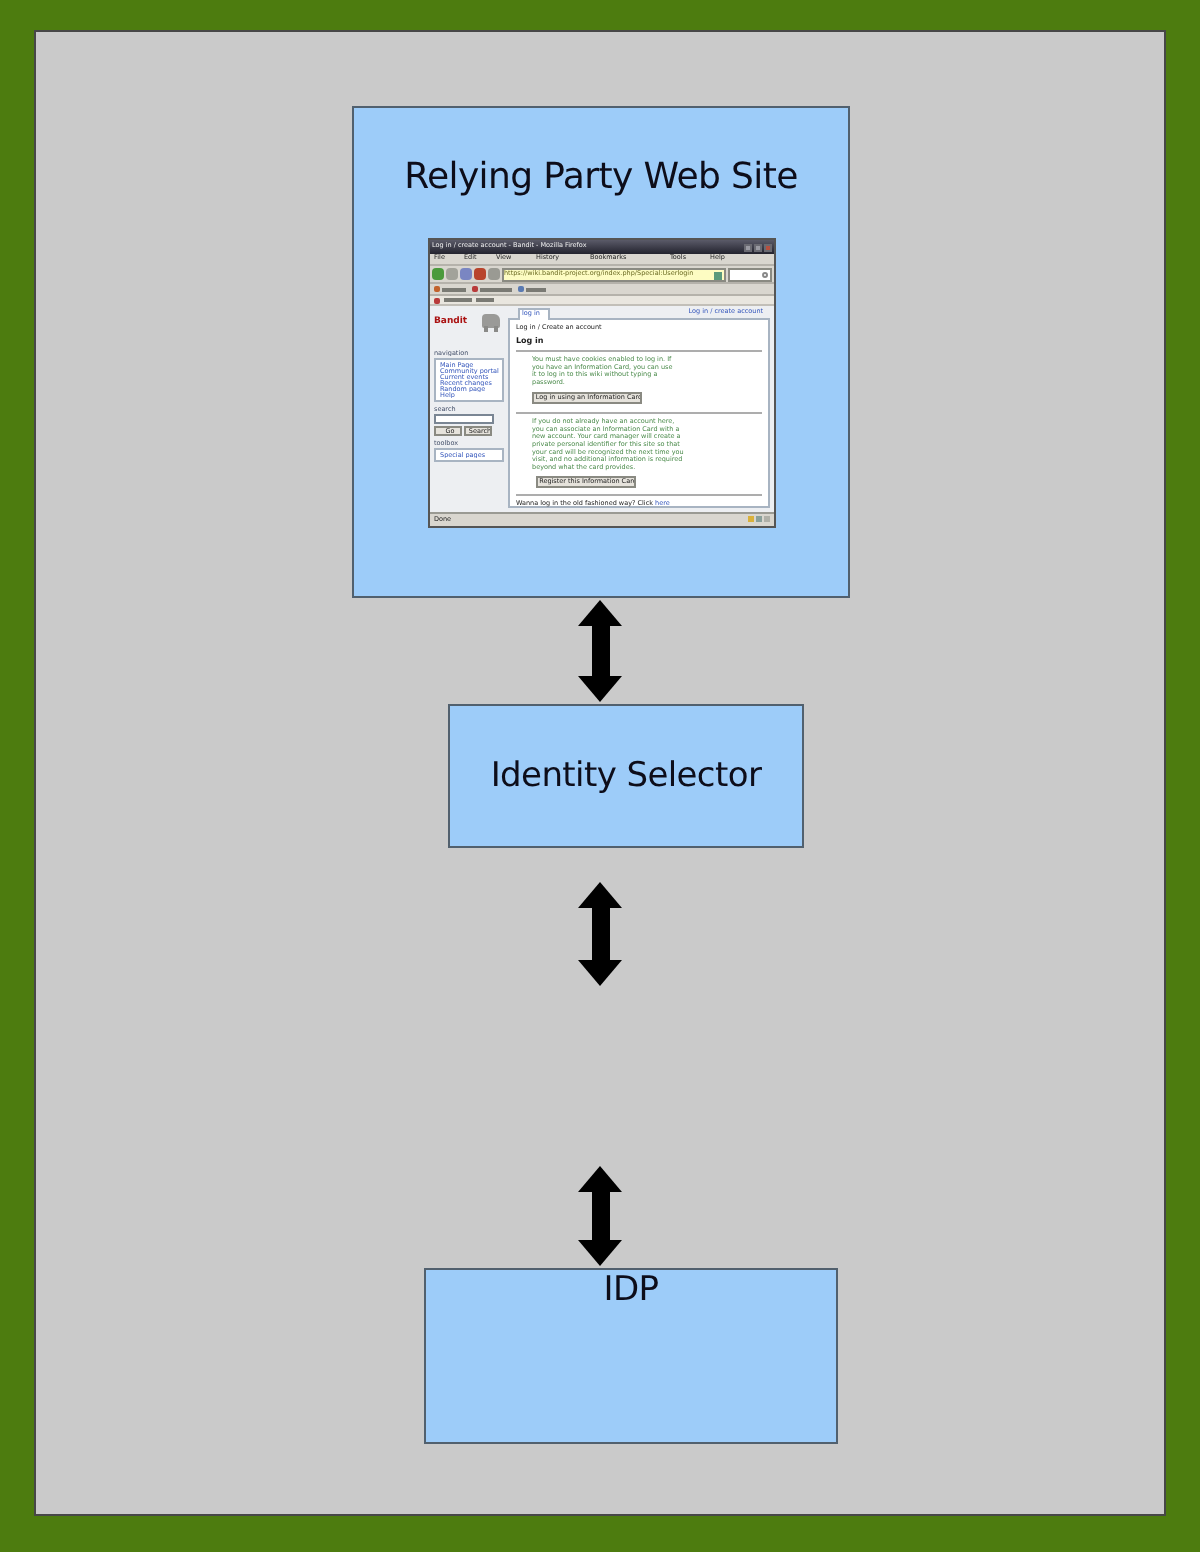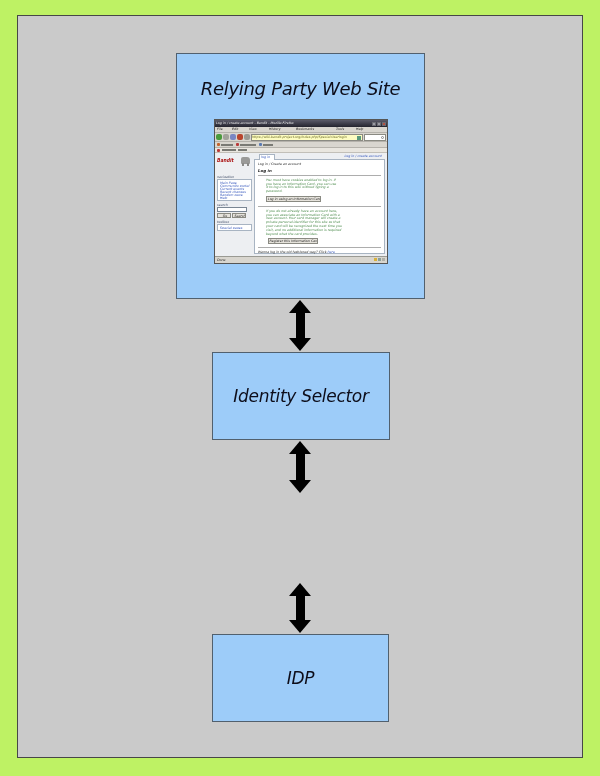--- a/index.html
+++ b/index.html
@@ -1,27 +1,27 @@
 <!DOCTYPE html>
 <html><head>
 <meta charset="utf-8">
 <style>
   * { margin:0; padding:0; box-sizing:border-box; }
   body { background:#ffffff; font-family:"DejaVu Sans", sans-serif; }
-  .stage { position:relative; width:600px; height:776px; background:#bef264; overflow:hidden;font-style:italic; }
+  .stage { position:relative; width:600px; height:776px; background:#4d7c0f; overflow:hidden; }
   .panel { position:absolute; left:17px; top:15px; width:566px; height:743px;
            background:#cacaca; border:1px solid #474747; }
 
   
   .dbox { position:absolute; background:#9dccf9; border:1px solid #51606e; }
   .dbox-label { color:#0d0d1a; letter-spacing:-0.3px; }
   .box-rp  { left:158px; top:37px;  width:249px; height:246px; }
-  .box-is  { left:194px; top:336px; width:178px; height:88px; display:flex; align-items:center; justify-content:center; }
+  .box-is  { left:206px; top:336px; width:178px; height:72px; display:flex; align-items:center; justify-content:center; }
   .box-sts { left:194px; top:478px; width:177px; height:88px; display:flex; align-items:center; justify-content:center; }
-  .box-idp { left:194px; top:618px; width:177px; height:88px; display:flex; align-items:center; justify-content:center; }
+  .box-idp { left:194px; top:618px; width:207px; height:88px; display:flex; justify-content:center; }
   .rp-title { display:block; text-align:center; margin-top:24px; font-size:18px; }
   .mid-label { font-size:17px; }
 
   
   .darrow { position:absolute; width:22px; left:271px; }
   .darrow .head-up   { width:0; height:0; border-left:11px solid transparent; border-right:11px solid transparent; border-bottom:13px solid #000; }
   .darrow .head-down { width:0; height:0; border-left:11px solid transparent; border-right:11px solid transparent; border-top:13px solid #000; }
   .darrow .shaft { width:9px; margin:0 auto; background:#000; }
   .arrow-1 { top:284px; } .arrow-1 .shaft { height:25px; }
   .arrow-2 { top:425px; } .arrow-2 .shaft { height:26px; }

